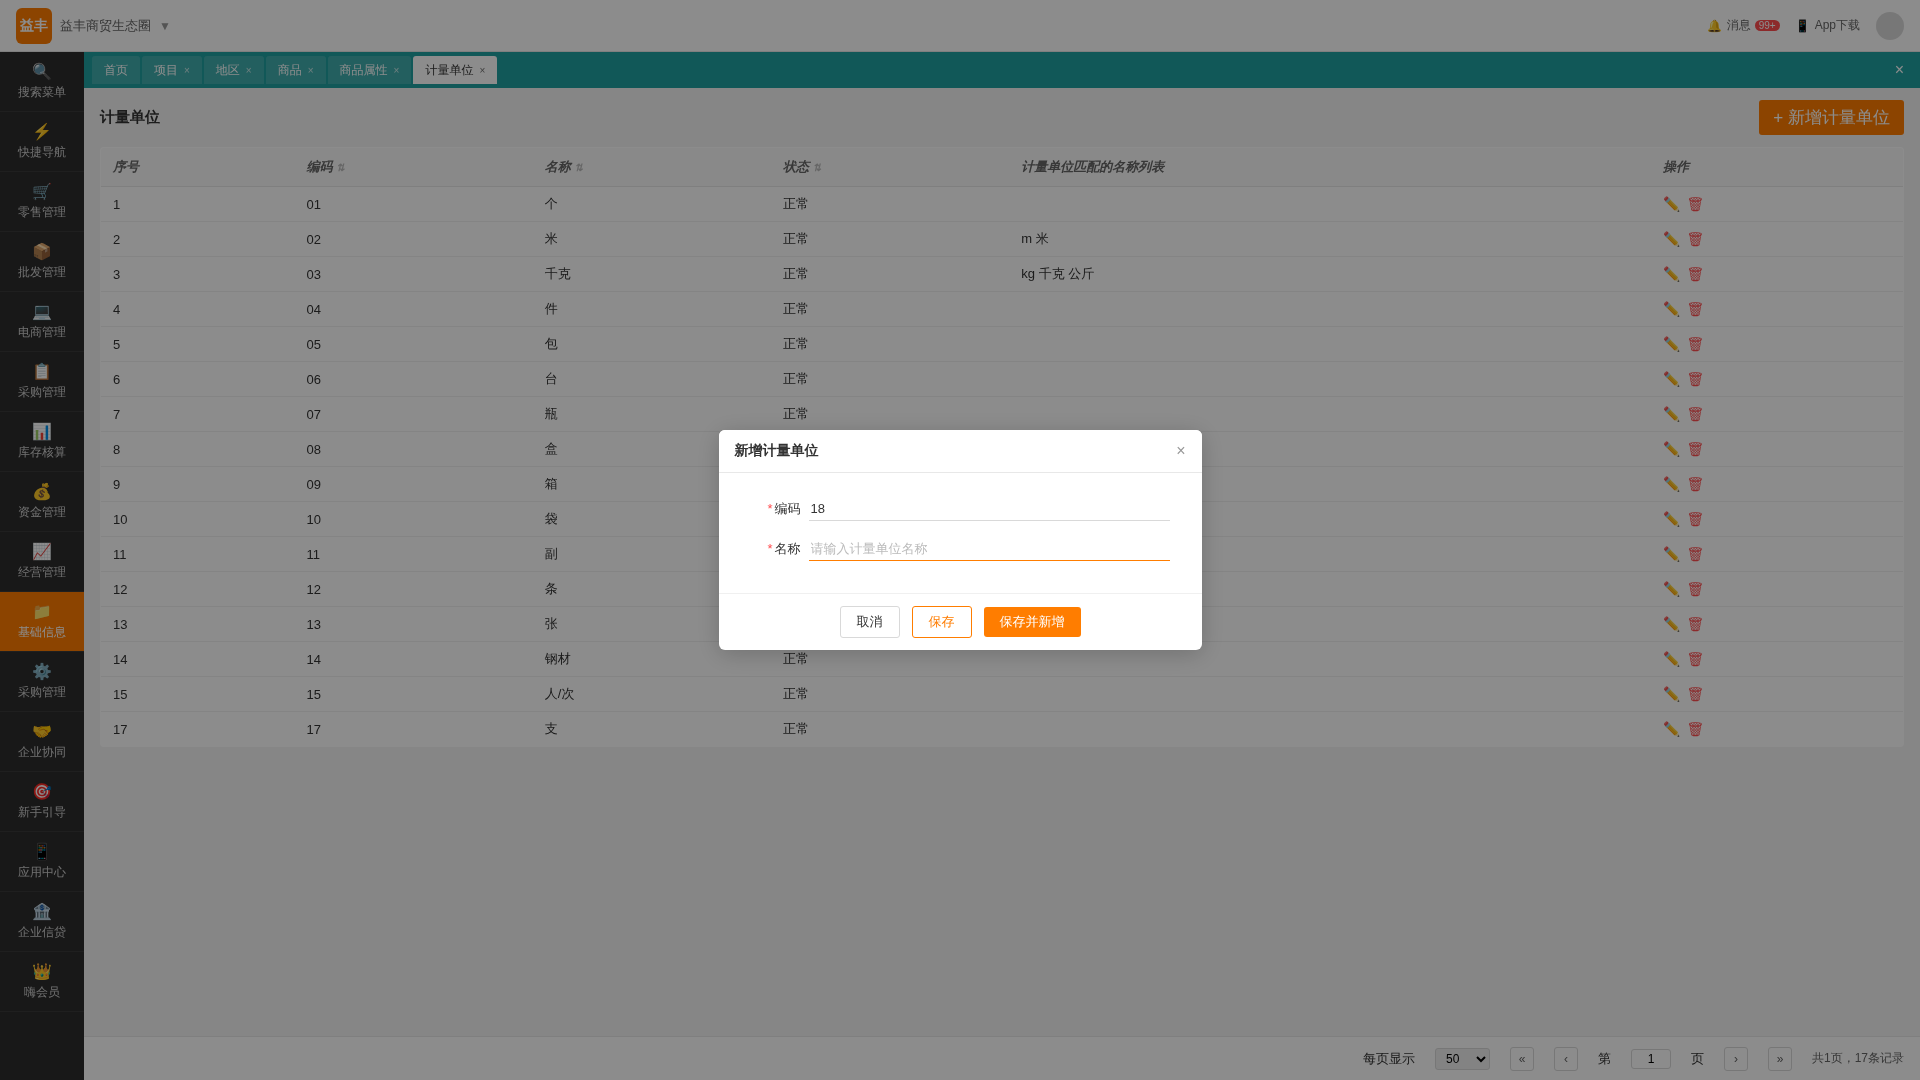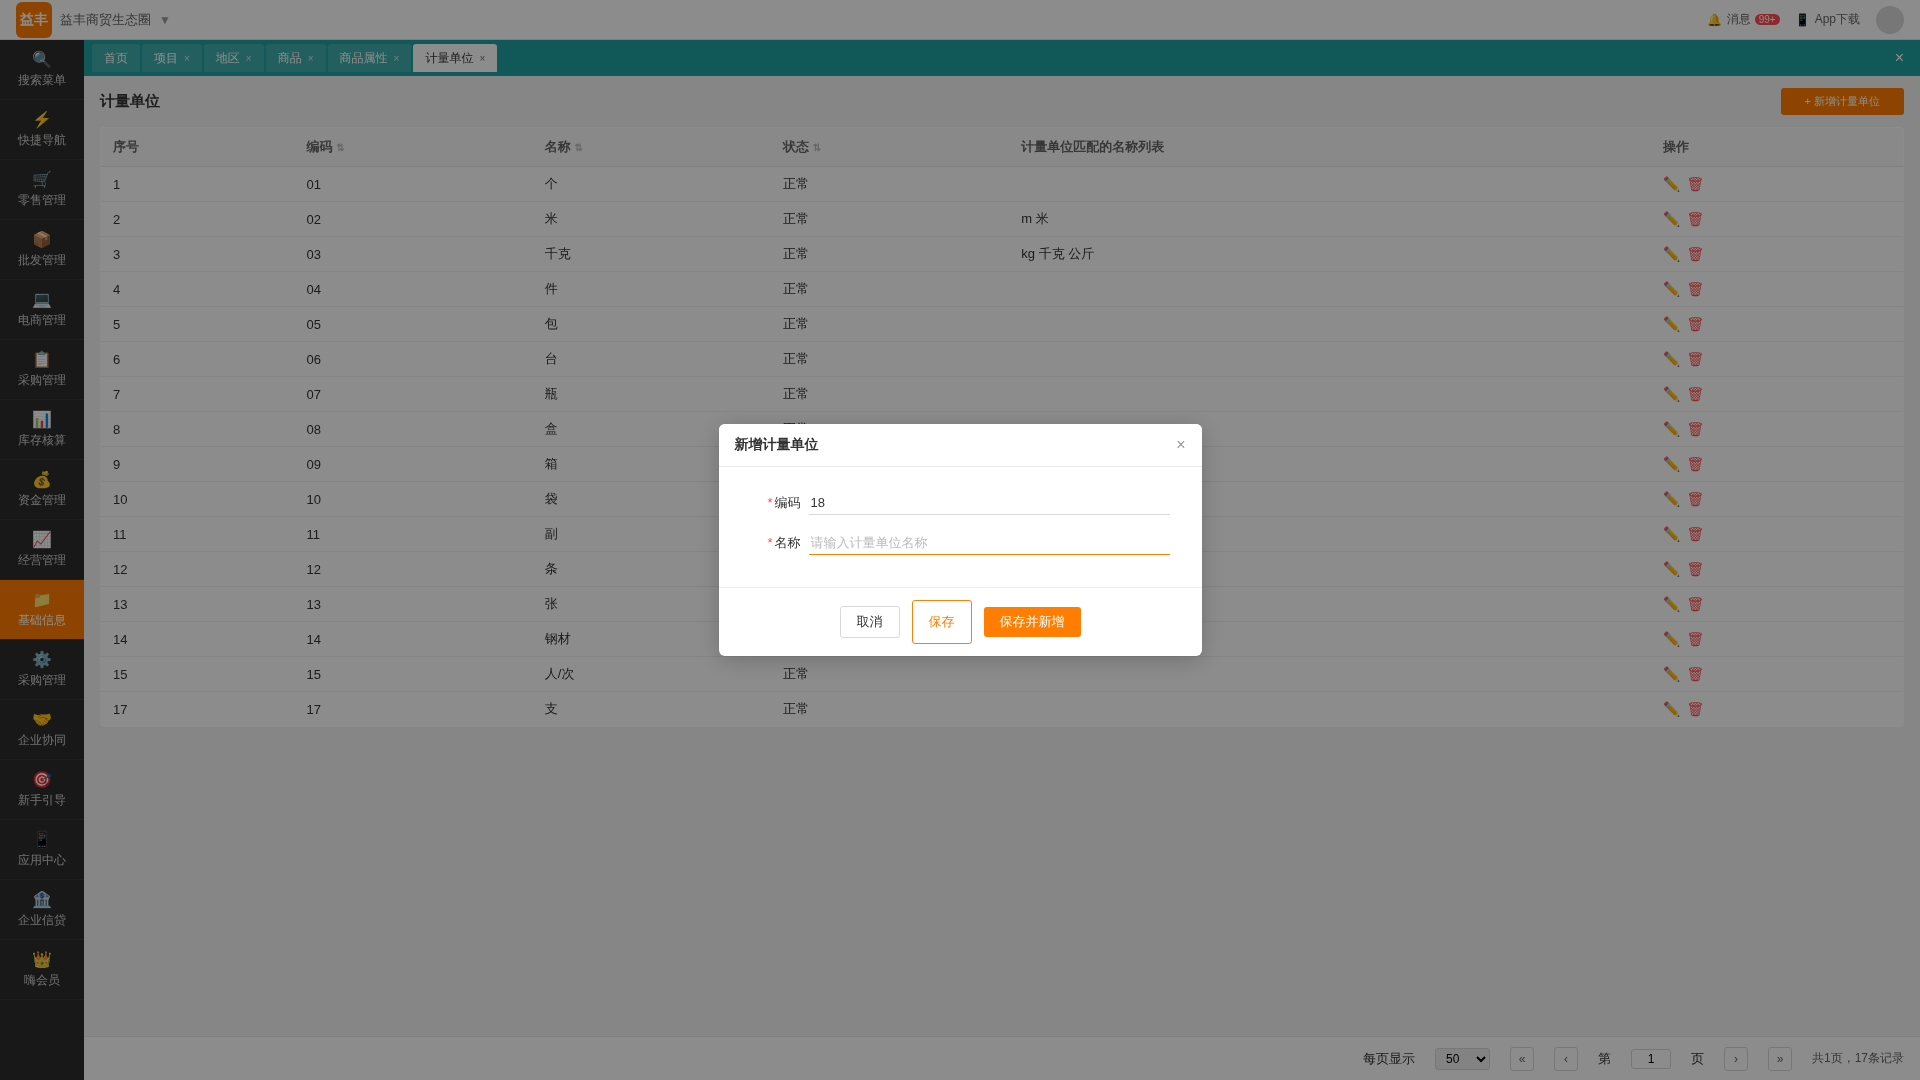--- a/index.html
+++ b/index.html
@@ -1,20 +1,20 @@
 <!DOCTYPE html>
 <html><head>
   <meta charset="utf-8">
   <style>
     * { box-sizing: border-box; margin: 0; padding: 0; }
     body { font-family: "Microsoft YaHei", "PingFang SC", sans-serif; font-size: 13px; background: #f0f2f5; color: #333; height: 1080px; width: 1920px; overflow: hidden; display: flex; flex-direction: column; }
 
     
     .top-header {
-      height: 40px;
+      height: 52px;
       background: #fff;
       border-bottom: 1px solid #e8e8e8;
       display: flex;
       align-items: center;
       padding: 12px 16px;
       justify-content: space-between;
       flex-shrink: 0;
     }
     .logo-area {
       display: flex;
@@ -146,44 +146,45 @@
       display: flex;
       align-items: center;
       justify-content: space-between;
       margin-bottom: 12px;
     }
     .page-title { font-size: 15px; font-weight: 600; color: #333; }
     .add-btn {
       background: #ff7d00;
       color: #fff;
       border: none;
-      padding: 6px 24px;
+      padding: 6px 14px;
       border-radius: 3px;
       cursor: pointer;
-      font-size: 11px;
+      font-size: 17px;
     }
 
     
     .data-table {
       width: 100%;
       border-collapse: collapse;
       background: #fff;
       border: 1px solid #e8e8e8;
       border-radius: 4px;
       overflow: hidden;
     }
     .data-table th {
       background: #fafafa;
       padding: 10px 12px;
       text-align: left;
       font-weight: 600;
       color: #666;
       border-bottom: 1px solid #e8e8e8;
       font-size: 13px;
       white-space: nowrap;
+      font-style: italic;
     }
     .data-table td {
       padding: 8px 12px;
       border-bottom: 1px solid #f0f0f0;
       font-size: 13px;
       color: #333;
     }
     .data-table tr:last-child td { border-bottom: none; }
 
     .sort-icon { color: #bbb; font-size: 10px; cursor: pointer; }
@@ -300,21 +301,21 @@
     .btn-cancel {
       padding: 6px 16px;
       border: 1px solid #d9d9d9;
       background: #fff;
       border-radius: 3px;
       cursor: pointer;
       font-size: 13px;
       color: #333;
     }
     .btn-save {
-      padding: 12px 16px;
+      padding: 6px 16px;
       border: 1px solid #ff7d00;
       background: #fff;
       color: #ff7d00;
       border-radius: 3px;
       cursor: pointer;
       font-size: 13px;
     }
     .btn-save-add {
       padding: 6px 16px;
       border: none;

